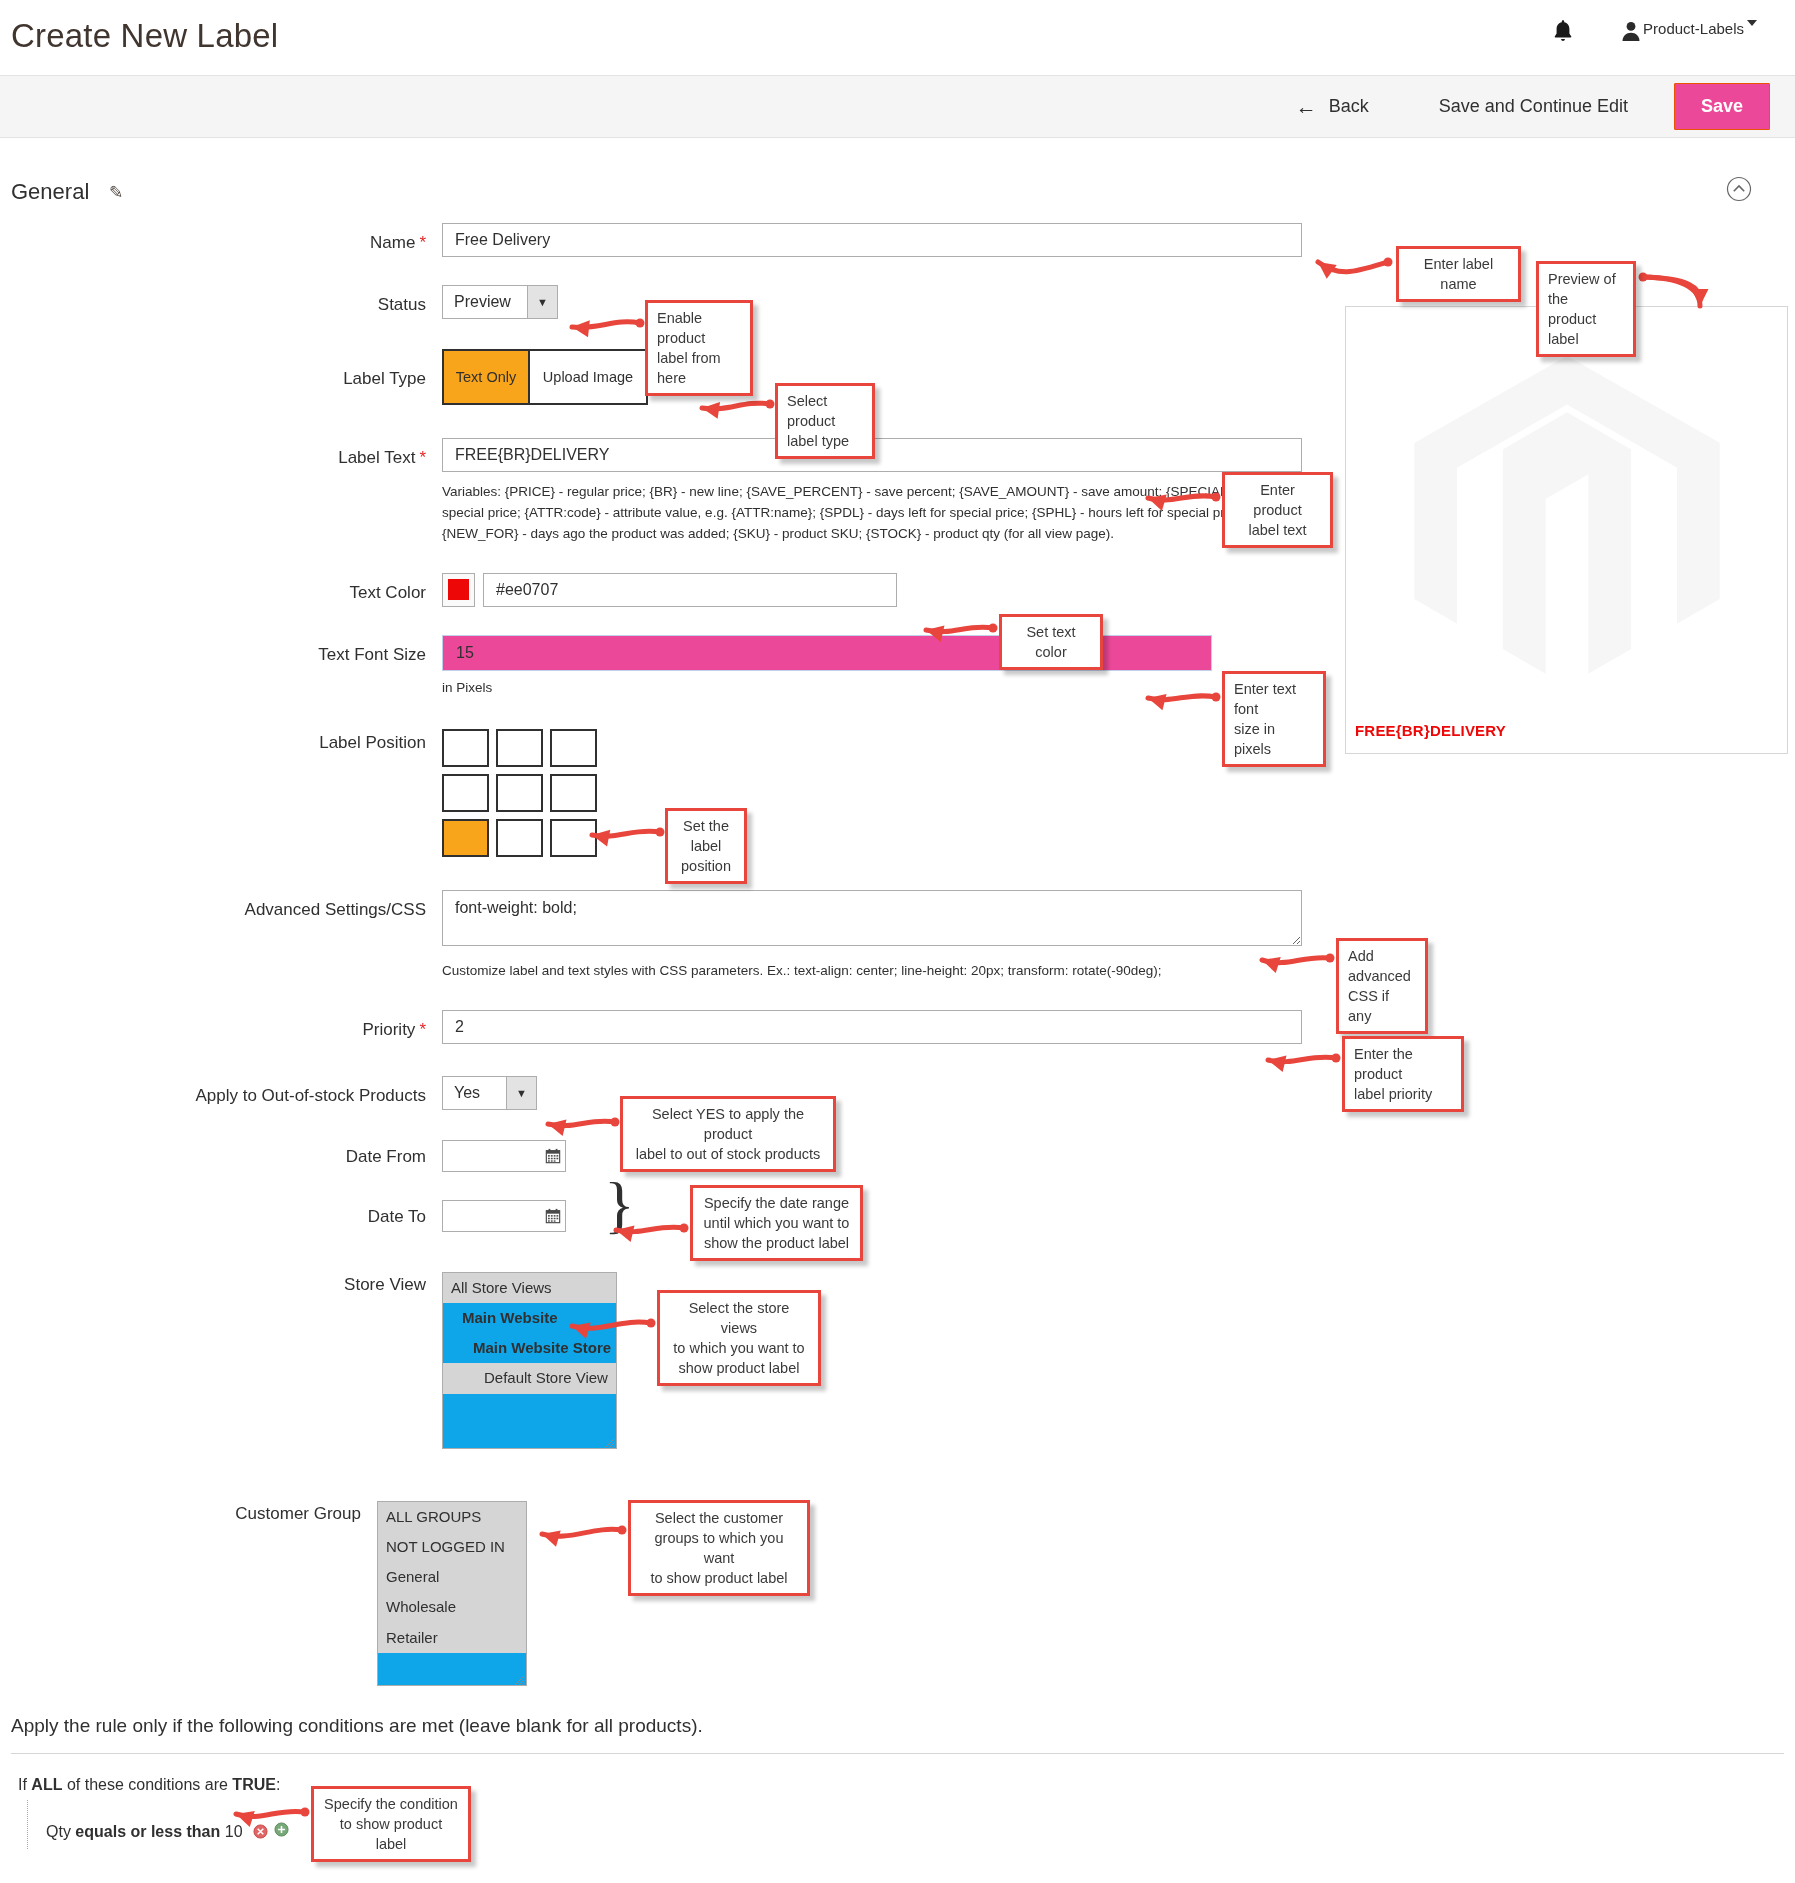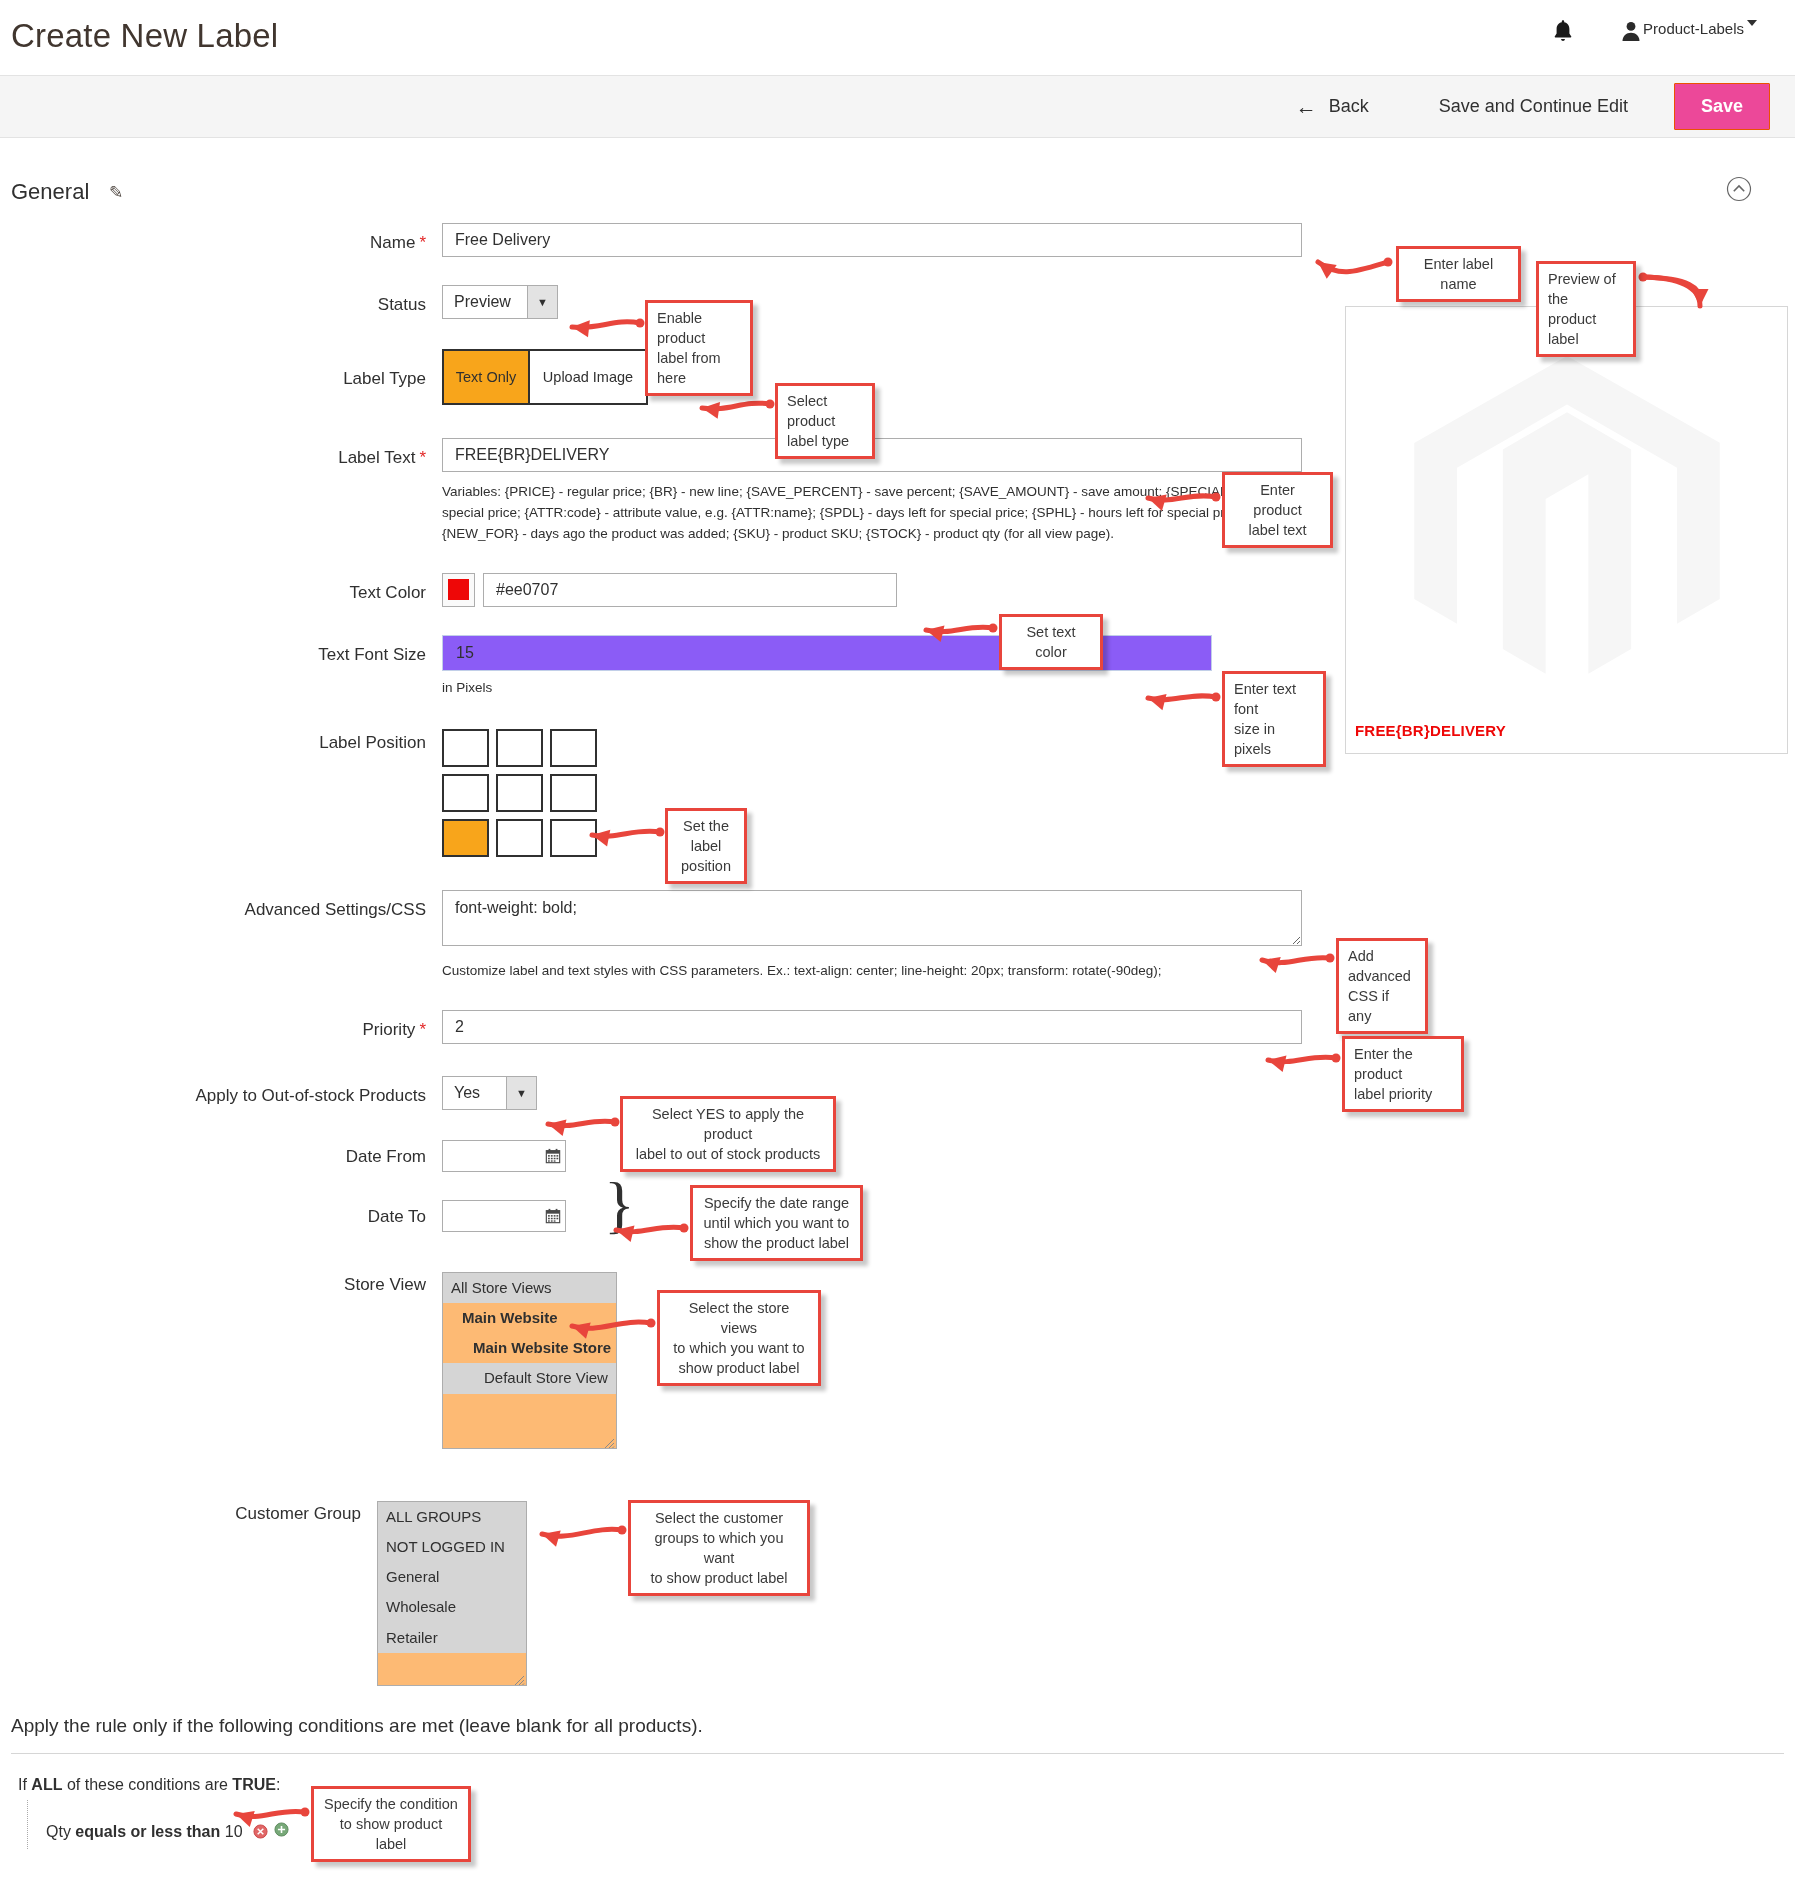--- a/index.html
+++ b/index.html
@@ -102,21 +102,21 @@
   .color-swatch-wrap{
     width:33px;height:34px;border:1px solid #adadad;background:#fafafa;display:flex;align-items:center;justify-content:center;
     cursor:pointer;
   }
   .color-swatch{width:21px;height:21px;}
   .color-input{width:414px;height:34px;border:1px solid #adadad;border-left:1px solid #adadad;background:#fff;
     padding:4px 12px;font-size:16px;font-family:inherit;color:#303030;margin-left:8px;}
 
   
   .fontsize-input{
-    width:770px;height:36px;background:#8b5cf6;border:1px solid #c2cfe8;padding:4px 13px;
+    width:770px;height:36px;background:#ec4899;border:1px solid #c2cfe8;padding:4px 13px;
     font-size:16px;font-family:inherit;color:#303030;
   }
 
   
   .pos-grid{display:grid;grid-template-columns:repeat(3,47px);grid-gap:7px;}
   .pos-cell{width:47px;height:38px;border:2px solid #303030;background:#fff;cursor:pointer;}
   .pos-cell.sel{background:#f8a51b;}
 
   
   .css-area{
@@ -124,21 +124,21 @@
     font-size:16px;font-family:inherit;color:#303030;resize:vertical;outline:none;
   }
 
   
   .date-wrap{display:flex;border:1px solid #adadad;background:#fff;height:32px;width:124px;align-items:center;}
   .date-input{border:none;outline:none;flex:1;height:100%;padding:0 6px;font-size:15px;font-family:inherit;width:90px;background:transparent;}
   .cal-icon{width:25px;display:flex;align-items:center;justify-content:center;cursor:pointer;}
 
   
   .multi{
-    width:175px;border:1px solid #adadad;background:#fdba74;font-size:15px;color:#303030;
+    width:175px;border:1px solid #adadad;background:#0ea5e9;font-size:15px;color:#303030;
     padding:0;position:relative;
   }
   .multi .opt{padding:5px 8px;line-height:1.35;cursor:pointer;white-space:nowrap;}
   .multi .opt.sel{background:#d5d5d5;}
   .multi .pad{height:54px;}
   .resize-grip{position:absolute;right:1px;bottom:1px;width:12px;height:12px;cursor:nwse-resize;}
 
   
   .brace{position:absolute;font-size:64px;color:#303030;font-family:"Liberation Serif", serif;}
 

